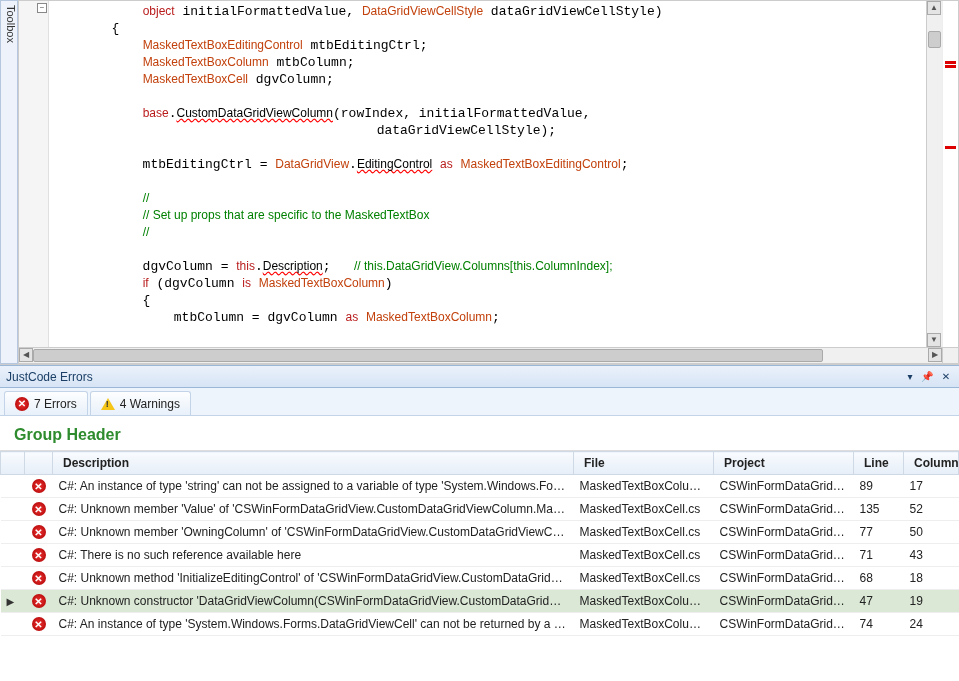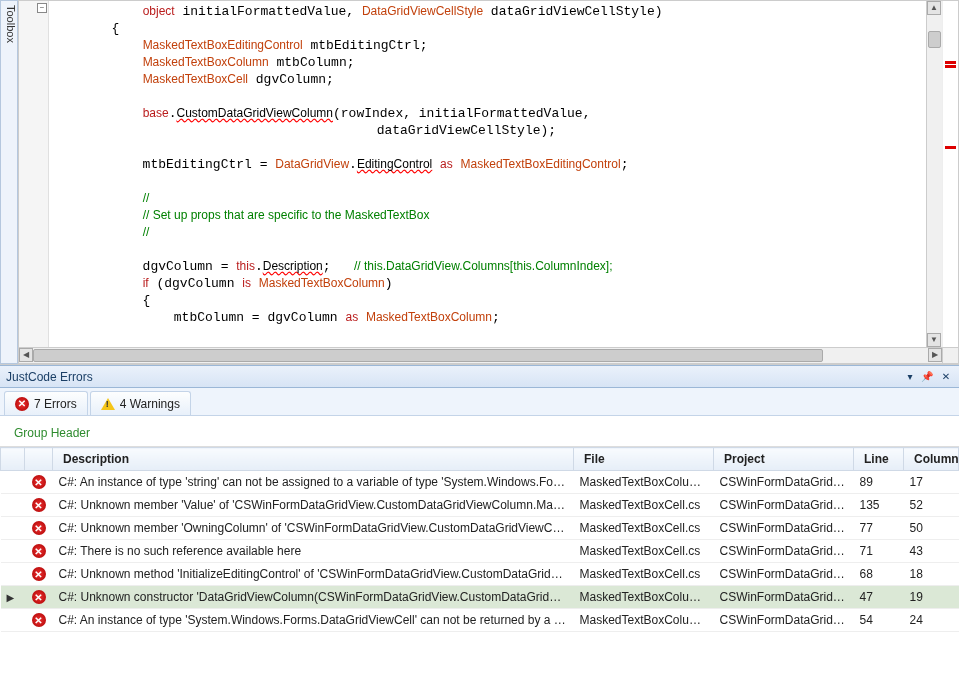--- a/index.html
+++ b/index.html
@@ -27,21 +27,21 @@
 
 .jc-panel{flex:1;display:flex;flex-direction:column;background:#a3a3a3;border-top:1px solid #9bb7d7}
 .jc-title{height:22px;background:linear-gradient(#eaf1fb,#d7e4f5);border-bottom:1px solid #9bb7d7;display:flex;align-items:center;padding:0 6px;color:#1b3f66;font-size:12px}
 .jc-title .spacer{flex:1}
 .jc-title .ticon{width:14px;height:14px;margin-left:4px;display:inline-flex;align-items:center;justify-content:center;color:#1b3f66;font-size:10px}
 .tabs{height:28px;background:#eef4fc;border-bottom:1px solid #c4d4e8;display:flex;align-items:flex-end;padding-left:4px;gap:2px}
 .tab{height:24px;padding:0 10px;display:flex;align-items:center;gap:5px;border:1px solid #c4d4e8;border-bottom:none;border-radius:3px 3px 0 0;background:linear-gradient(#fdfefe,#e8f0fa)}
 .tab .ico{width:14px;height:14px;display:inline-flex;align-items:center;justify-content:center}
 .err-count,.warn-count{color:#222}
 .group-area{padding:10px 14px 6px;background:#fff;border-bottom:1px solid #ddd}
-.gh-title{color:#2e8b2e;font-size:12px;font-weight:400}
+.gh-title{color:#2e8b2e;font-size:16px;font-weight:700}
 .gh-sub{color:#444;font-size:11px;margin-top:2px}
 .grid{flex:1;overflow:auto;background:#fff}
 table{width:100%;border-collapse:collapse;table-layout:fixed}
 th{background:linear-gradient(#f8fbfe,#e6eef8);border:1px solid #cfd9e6;text-align:left;padding:4px 10px;color:#222;font-weight:600}
 td{border-bottom:1px solid #eee;padding:3px 6px;white-space:nowrap;overflow:hidden;text-overflow:ellipsis;color:#222}
 tr.sel td{background:#dbe8d6}
 .row-ico{width:16px;height:16px;display:inline-flex;align-items:center;justify-content:center}
 .col-ind{width:24px}
 .col-ico{width:28px}
 .col-file{width:140px}
@@ -210,20 +210,20 @@
               <td>19</td>
             </tr>
             <tr>
               <td class="col-ind"></td>
               <td class="col-ico"><span class="row-ico">
                   <span class="errcirc">✕</span>
                 </span></td>
               <td>C#: An instance of type 'System.Windows.Forms.DataGridViewCell' can not be returned by a m…</td>
               <td>MaskedTextBoxColumn.cs</td>
               <td>CSWinFormDataGridView</td>
-              <td>54</td>
+              <td>74</td>
               <td>24</td>
             </tr>
           </tbody>
       </table>
     </div>
   </div>
 </div>
 
 </body></html>

